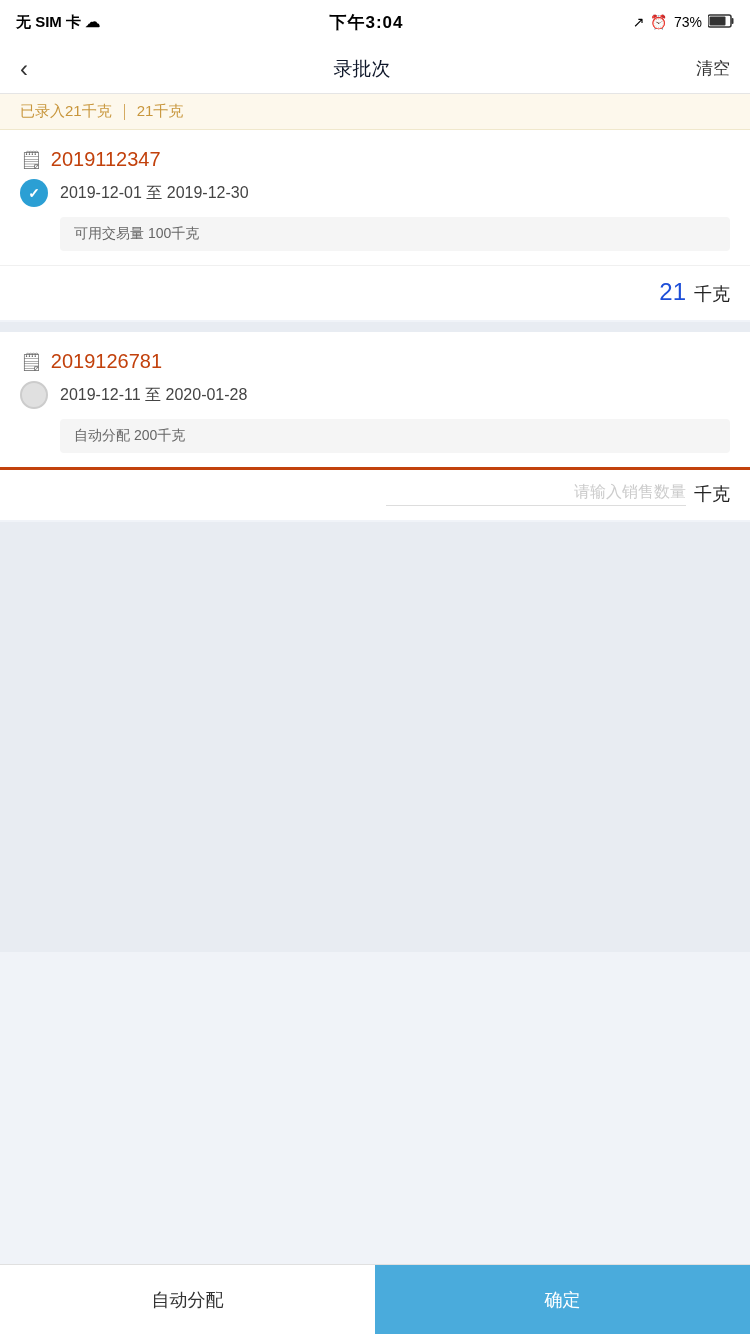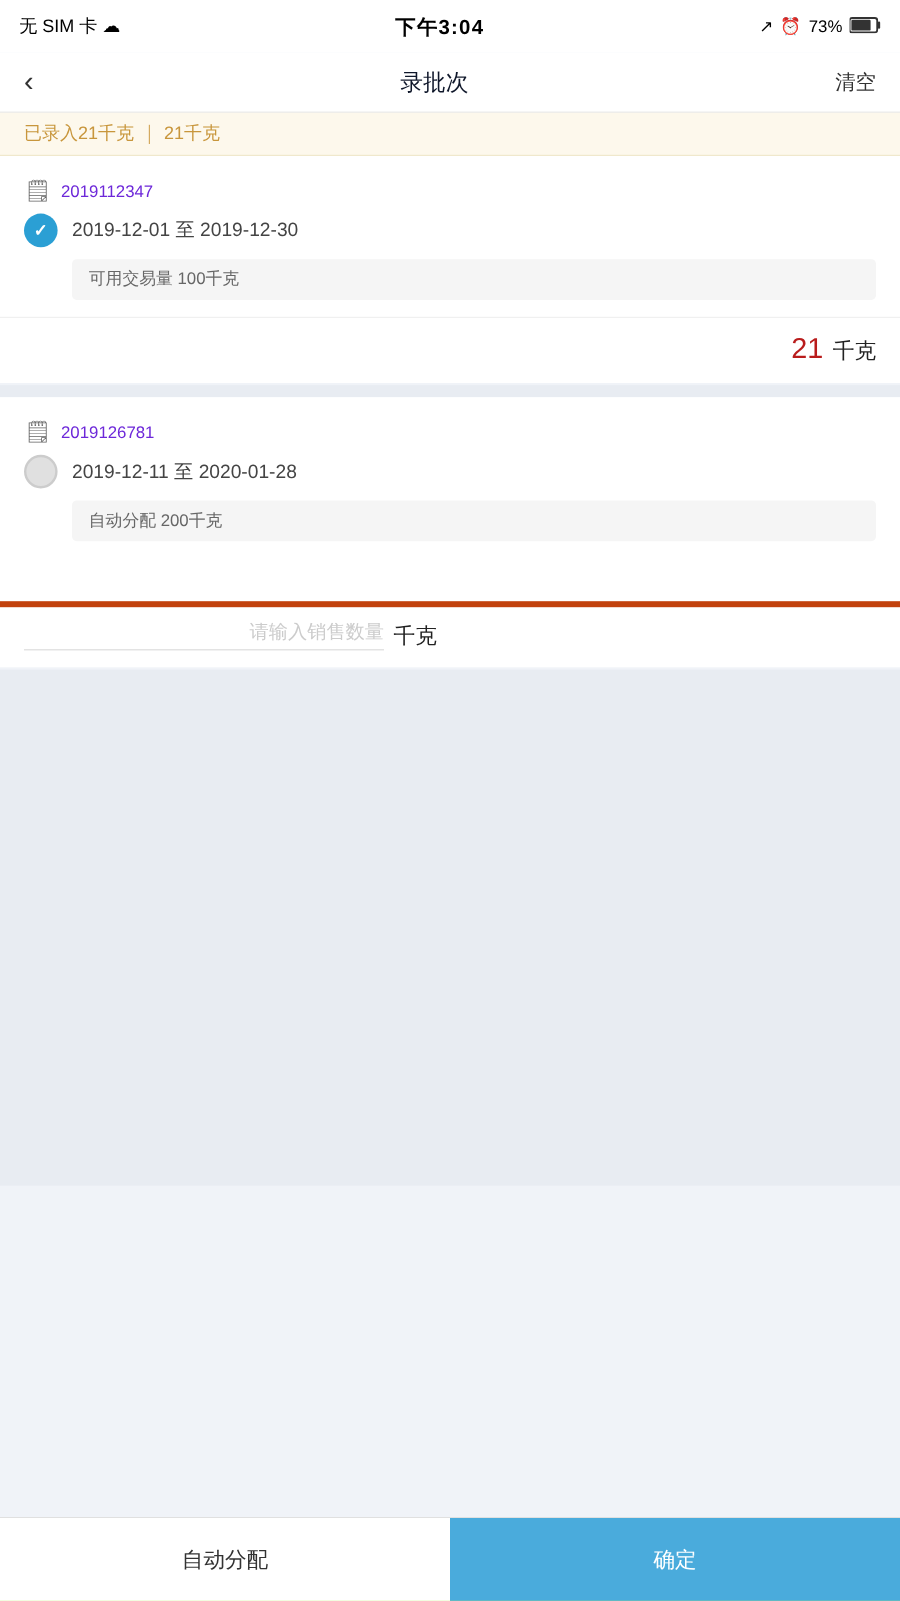--- a/index.html
+++ b/index.html
@@ -16,21 +16,21 @@
     .status-bar {
       display: flex;
       justify-content: space-between;
       align-items: center;
       height: 44px;
       padding: 0 16px;
       background: #fff;
     }
     .status-left {
       font-size: 15px;
-      font-weight: 400;
+      font-weight: 700;
       display: flex;
       gap: 6px;
     }
     .status-time {
       font-size: 17px;
       font-weight: 600;
       letter-spacing: 1px;
     }
     .status-right {
       display: flex;
@@ -97,23 +97,23 @@
       display: flex;
       align-items: center;
       gap: 8px;
       margin-bottom: 8px;
     }
     .batch-icon {
       font-size: 18px;
       color: #666;
     }
     .batch-id {
-      font-size: 14px;
+      font-size: 20px;
       font-weight: 500;
-      color: #6d28d9;
+      color: #c2410c;
     }
     .card-row-with-check {
       display: flex;
       align-items: center;
       gap: 12px;
       margin-bottom: 10px;
     }
     .check-circle {
       width: 28px;
       height: 28px;
@@ -153,35 +153,35 @@
       display: flex;
       justify-content: flex-end;
       align-items: baseline;
       padding: 12px 20px 14px;
       background: #fff;
       border-top: 1px solid #f0f0f0;
     }
     .amount-value {
       font-size: 24px;
       font-weight: 500;
-      color: #b91c1c;
+      color: #1d4ed8;
       margin-right: 8px;
     }
     .amount-unit {
       font-size: 18px;
       color: #222;
     }
     .amount-input-row {
       display: flex;
+      justify-content: flex-end;
       align-items: center;
       padding: 12px 20px 14px;
       background: #fff;
-      border-top: 5px solid #c2410c;
+      border-top: 3px solid #c2410c;
       gap: 8px;
-      margin-top: 36px;
     }
     .amount-input {
       border: none;
       outline: none;
       font-size: 16px;
       color: #ccc;
       text-align: right;
       flex: 1;
       background: transparent;
       caret-color: #2b9fd4;

